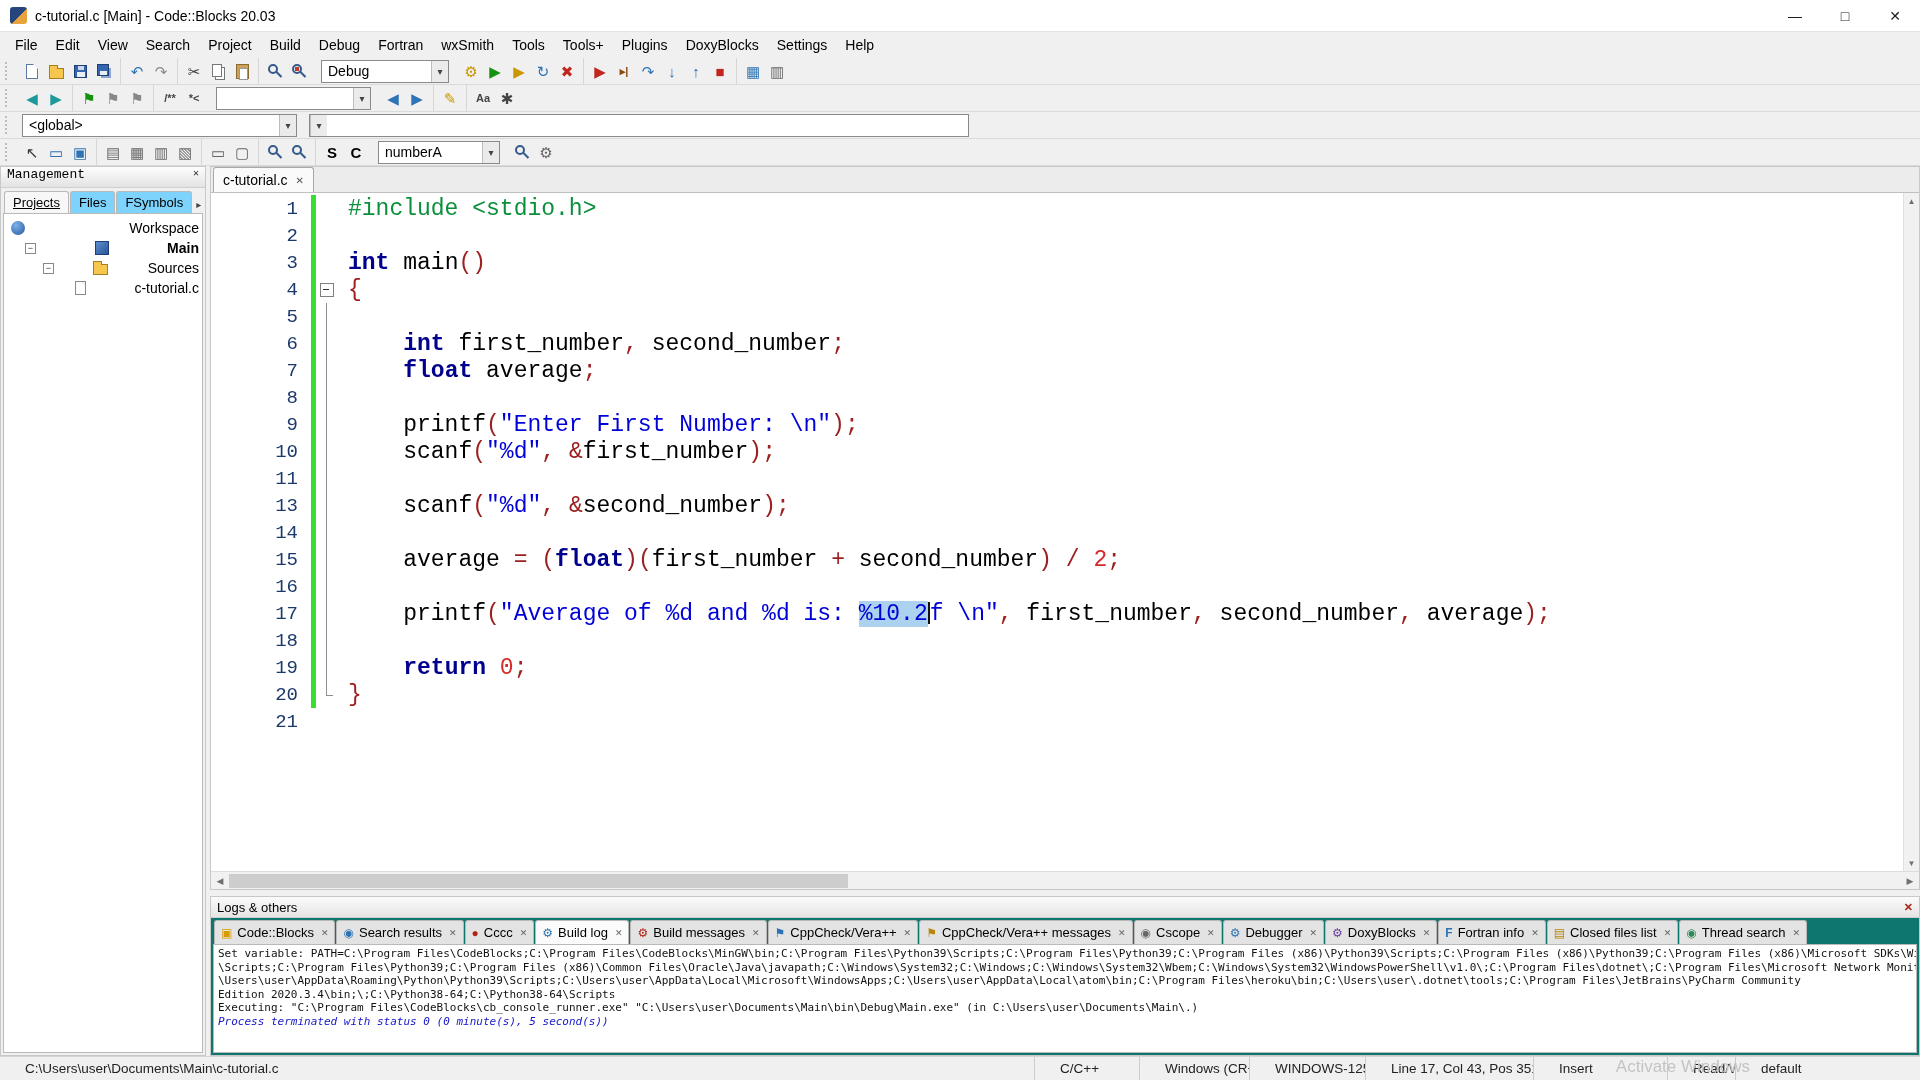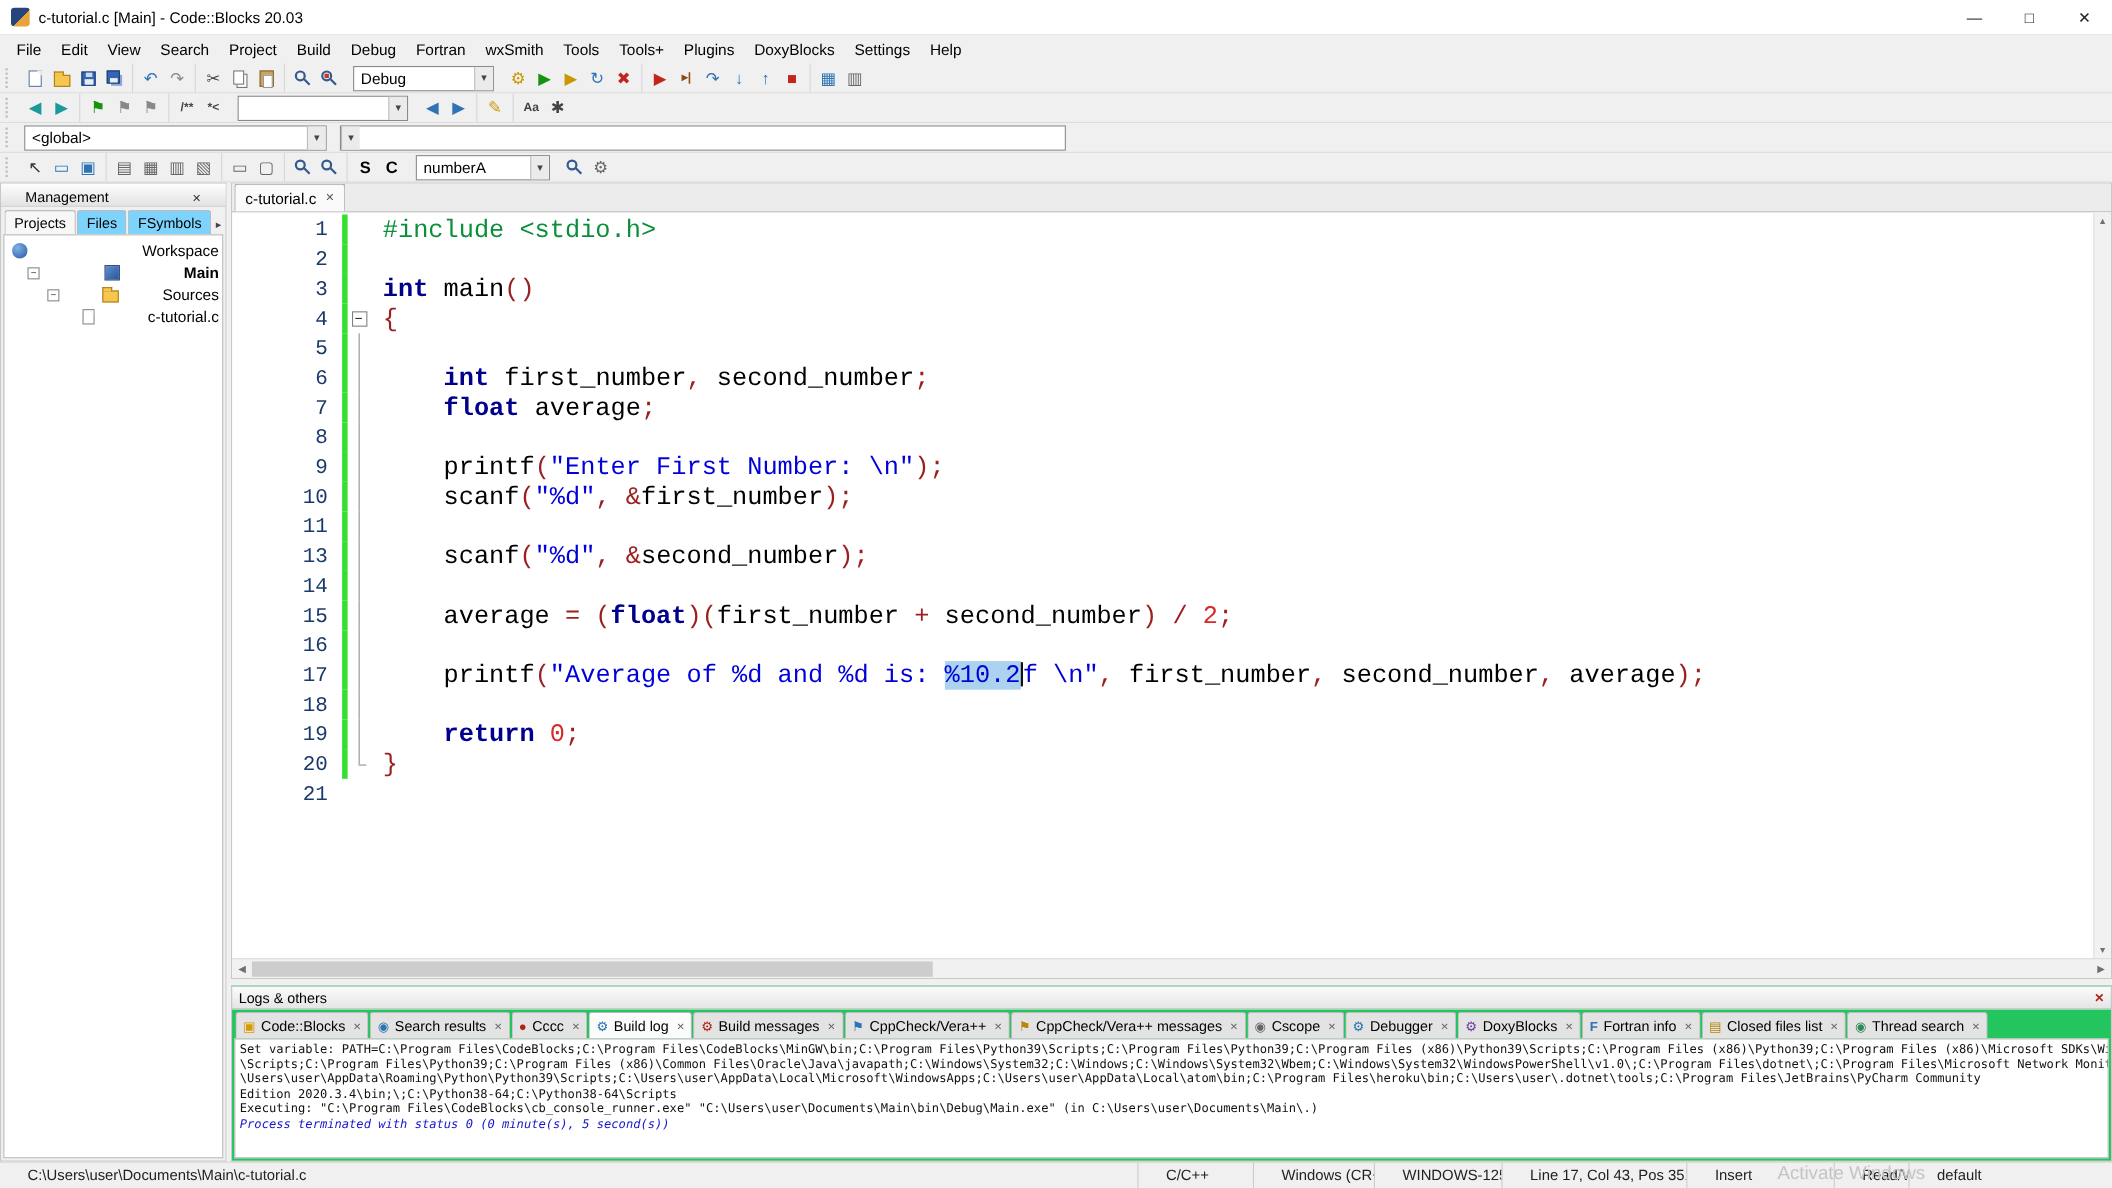--- a/index.html
+++ b/index.html
@@ -55,25 +55,25 @@
   .ic-magr { width: 10px; height: 10px; border: 2px solid #34598c; border-radius: 50%; margin: -4px 4px 0 0; }
   .ic-magr::before { content: ""; position: absolute; top: 1px; left: 1px; width: 4px; height: 4px; background: #c23a2b; }
   .ic-magr::after { content: ""; position: absolute; width: 2px; height: 7px; background: #34598c; transform: rotate(-45deg); bottom: -6px; right: -4px; }
 
   
   .main { flex: 1; display: flex; min-height: 0; }
   .vsash { width: 4px; flex: none; background: #f0f0f0; }
 
   
   .mgmt { width: 206px; flex: none; display: flex; flex-direction: column; background: #f0f0f0; border: 1px solid #c8c8c8; }
-  .mgmt-header { height: 21px; display: flex; align-items: flex-end; justify-content: space-between; padding: 0 22px; font-size: 13px; background: linear-gradient(#fdfdfd, #e3e3e3); border-bottom: 1px solid #cfcfcf; flex: none; }
+  .mgmt-header { height: 21px; display: flex; align-items: flex-start; justify-content: space-between; padding: 0 6px; font-size: 13px; background: linear-gradient(#fdfdfd, #e3e3e3); border-bottom: 1px solid #cfcfcf; flex: none; font-family: Liberation Mono, monospace; }
   .mgmt-close { font-size: 10px; color: #333; }
   .mgmt-tabs { display: flex; align-items: flex-end; height: 25px; padding: 2px 3px 0; font-size: 13px; flex: none; }
   .mtab { padding: 3px 8px; border: 1px solid #b9b9b9; border-bottom: none; background: #7dd3fc; margin-right: 1px; border-radius: 3px 3px 0 0; white-space: nowrap; }
-  .mtab.active { background: #f7f7f7; }
+  .mtab.active { background: #f7f7f7; text-decoration: underline; }
   .mtab-more { font-size: 10px; padding: 3px 3px; color: #444; }
   .mgmt-tree { flex: 1; background: #fff; border: 1px solid #b9b9b9; margin: 0 2px 2px; padding: 4px 3px; font-size: 14px; overflow: hidden; }
   .tree-row { height: 20px; display: flex; align-items: center; gap: 5px; white-space: nowrap; justify-content: space-between; }
   .expander { width: 11px; height: 11px; border: 1px solid #888; background: #fff; font-size: 9px; line-height: 9px; text-align: center; color: #333; flex: none; }
   .tic { flex: none; position: relative; }
   .tic-workspace { width: 14px; height: 14px; border-radius: 50%; background: radial-gradient(circle at 35% 30%, #7fb2e8, #2457a0); }
   .tic-project { width: 14px; height: 14px; background: linear-gradient(135deg, #5d8fd0, #2a5599); border: 1px solid #1d3f74; }
   .tic-folder { width: 15px; height: 11px; background: #f7c64e; border: 1px solid #a87f1f; margin-top: 3px; }
   .tic-folder::before { content: ""; position: absolute; top: -4px; left: -1px; width: 7px; height: 3px; background: #f7c64e; border: 1px solid #a87f1f; border-bottom: none; }
   .tic-file { width: 11px; height: 14px; background: #fff; border: 1px solid #888; }
@@ -110,21 +110,21 @@
   .vscroll { width: 16px; flex: none; background: #f1f1f1; display: flex; flex-direction: column; justify-content: space-between; align-items: center; border-left: 1px solid #e0e0e0; }
   .vs-btn { height: 16px; width: 16px; display: flex; align-items: center; justify-content: center; font-size: 8px; color: #707070; }
 
   .hscroll { height: 18px; background: #f1f1f1; display: flex; align-items: center; flex: none; border-top: 1px solid #dcdcdc; }
   .hs-btn { width: 18px; height: 18px; font-size: 9px; color: #707070; display: flex; align-items: center; justify-content: center; flex: none; }
   .hs-track { flex: 1; height: 100%; position: relative; }
   .hs-thumb { position: absolute; left: 0; top: 2px; height: 14px; width: 37%; background: #cdcdcd; }
 
   
   .hsash { height: 6px; flex: none; background: #f0f0f0; }
-  .logs { height: 160px; flex: none; display: flex; flex-direction: column; background: #22c55e; border: 1px solid #c8c8c8; }
+  .logs { height: 160px; flex: none; display: flex; flex-direction: column; background: #0f766e; border: 1px solid #c8c8c8; }
   .logs-header { height: 21px; display: flex; align-items: center; justify-content: space-between; padding: 0 6px; font-size: 13px; background: linear-gradient(#fbfbfb, #e5e5e5); border-bottom: 1px solid #cfcfcf; flex: none; }
   .logs-close { color: #b02418; font-size: 11px; font-weight: bold; }
   .logs-tabbar { height: 26px; display: flex; align-items: flex-end; padding: 2px 3px 0; gap: 1px; overflow: hidden; flex: none; }
   .ltab { height: 24px; display: flex; align-items: center; gap: 5px; padding: 0 6px; font-size: 13px; background: #e3e3e3; border: 1px solid #b9b9b9; border-bottom: none; border-radius: 3px 3px 0 0; white-space: nowrap; flex: none; }
   .ltab.active { background: #fbfbfb; }
   .ltab-ic { font-size: 12px; line-height: 1; }
   .ltab-close { font-size: 9px; color: #666; margin-left: 2px; }
   .logs-content { flex: 1; background: #fff; border: 1px solid #b9b9b9; margin: 0 2px 2px; font-family: "DejaVu Sans Mono", monospace; font-size: 11px; line-height: 13.5px; padding: 2px 4px; overflow: hidden; white-space: nowrap; }
   .log-line { color: #111; }
   .log-line.success { color: #1616c8; font-style: italic; }

